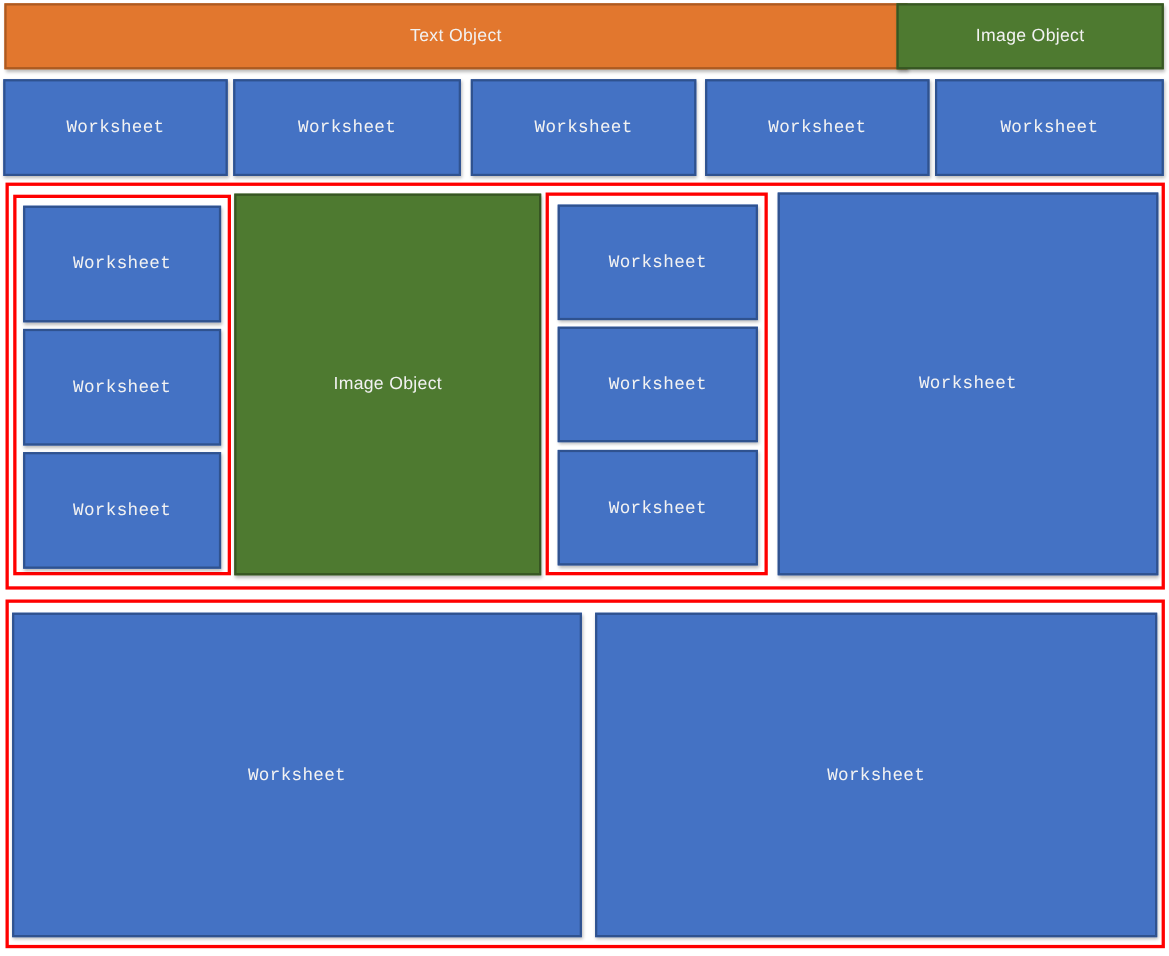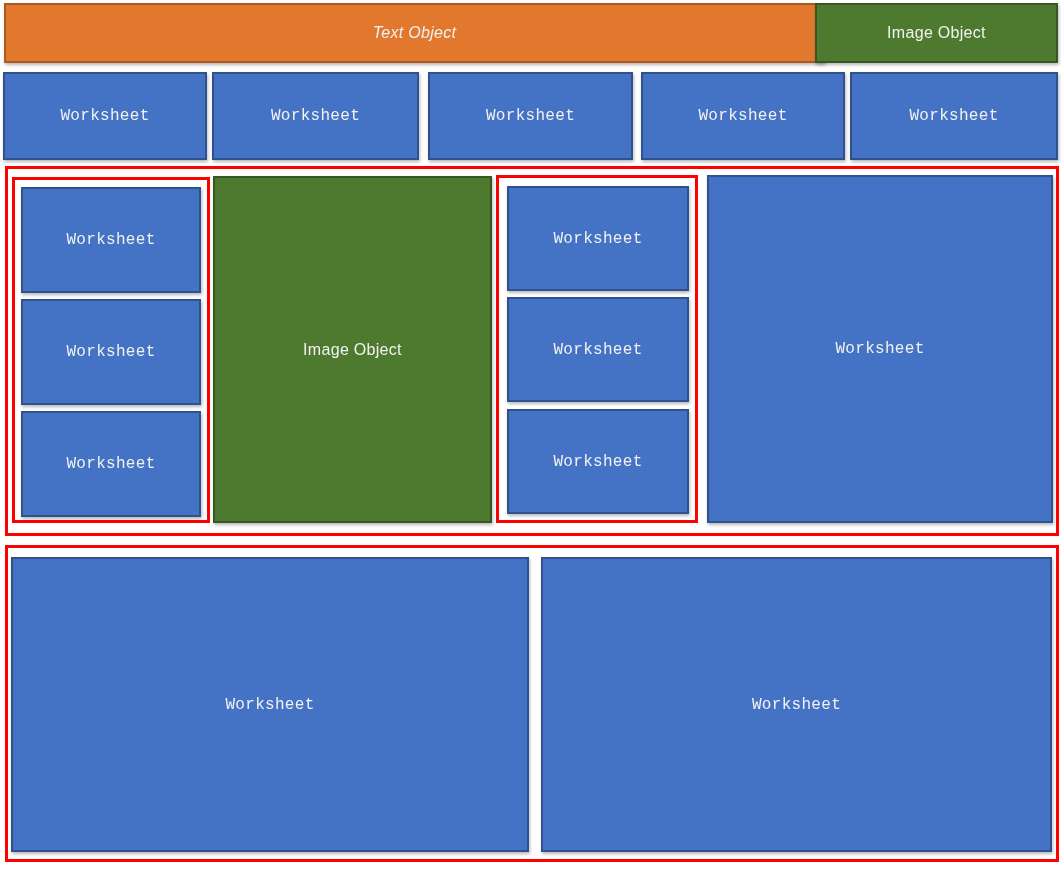--- a/index.html
+++ b/index.html
@@ -42,21 +42,21 @@
   .outline {
     border: 3px solid var(--group-outline, #FF0000);
     background: transparent;
   }
 </style>
 </head>
 <body>
 
 <div class="canvas">
 
-  <div class="abs box txt-obj" style="left:4px; top:3px; width:821px; height:60px;font-style:italic;">Text Object</div>
+  <div class="abs box txt-obj" style="left:4px; top:3px; width:821px; height:60px;">Text Object</div>
 
   <div class="abs box img-obj" style="left:815px; top:3px; width:243px; height:60px;">Image Object</div>
 
   <div class="abs box ws" style="left:3px; top:72px; width:204px; height:88px;">Worksheet</div>
   <div class="abs box ws" style="left:212px; top:72px; width:207px; height:88px;">Worksheet</div>
   <div class="abs box ws" style="left:428px; top:72px; width:205px; height:88px;">Worksheet</div>
   <div class="abs box ws" style="left:641px; top:72px; width:204px; height:88px;">Worksheet</div>
   <div class="abs box ws" style="left:850px; top:72px; width:208px; height:88px;">Worksheet</div>
 
   <div class="abs outline" style="left:5px; top:166px; width:1054px; height:370px;">

